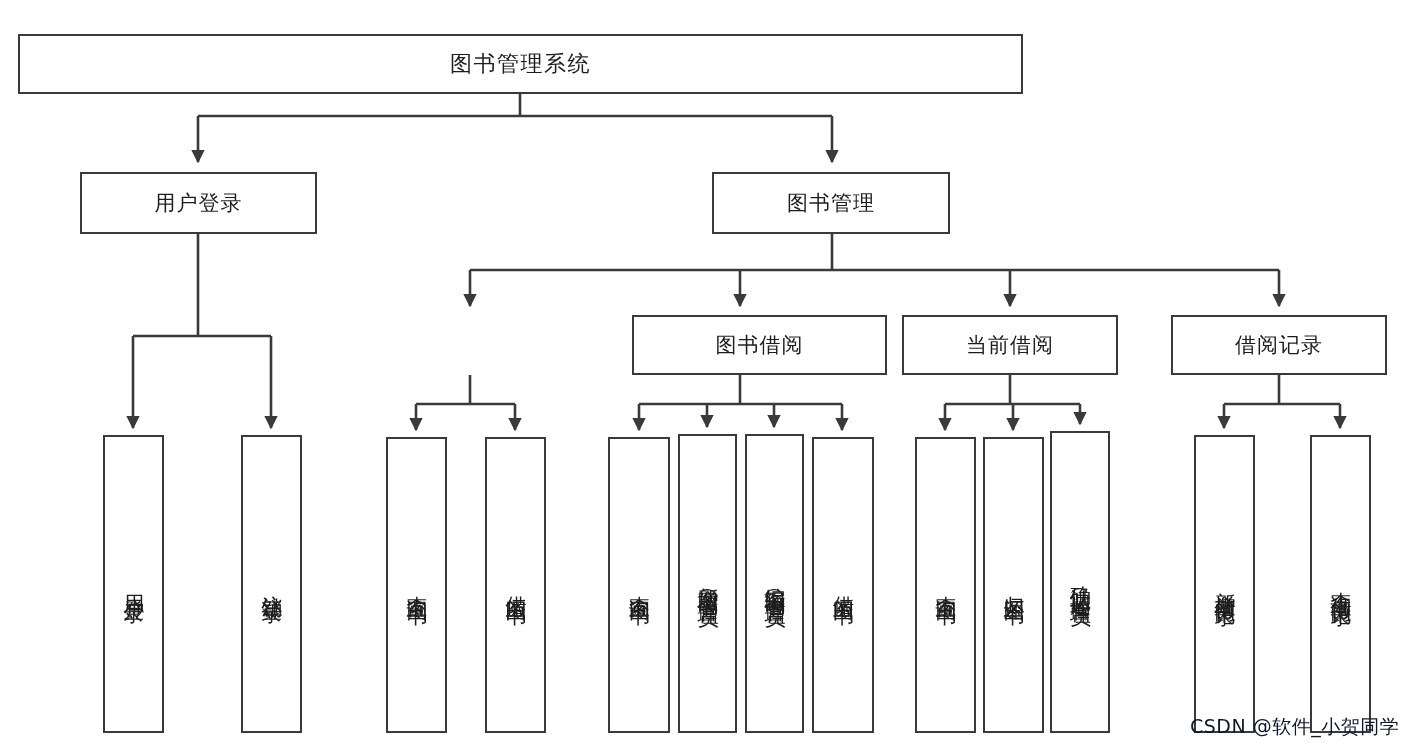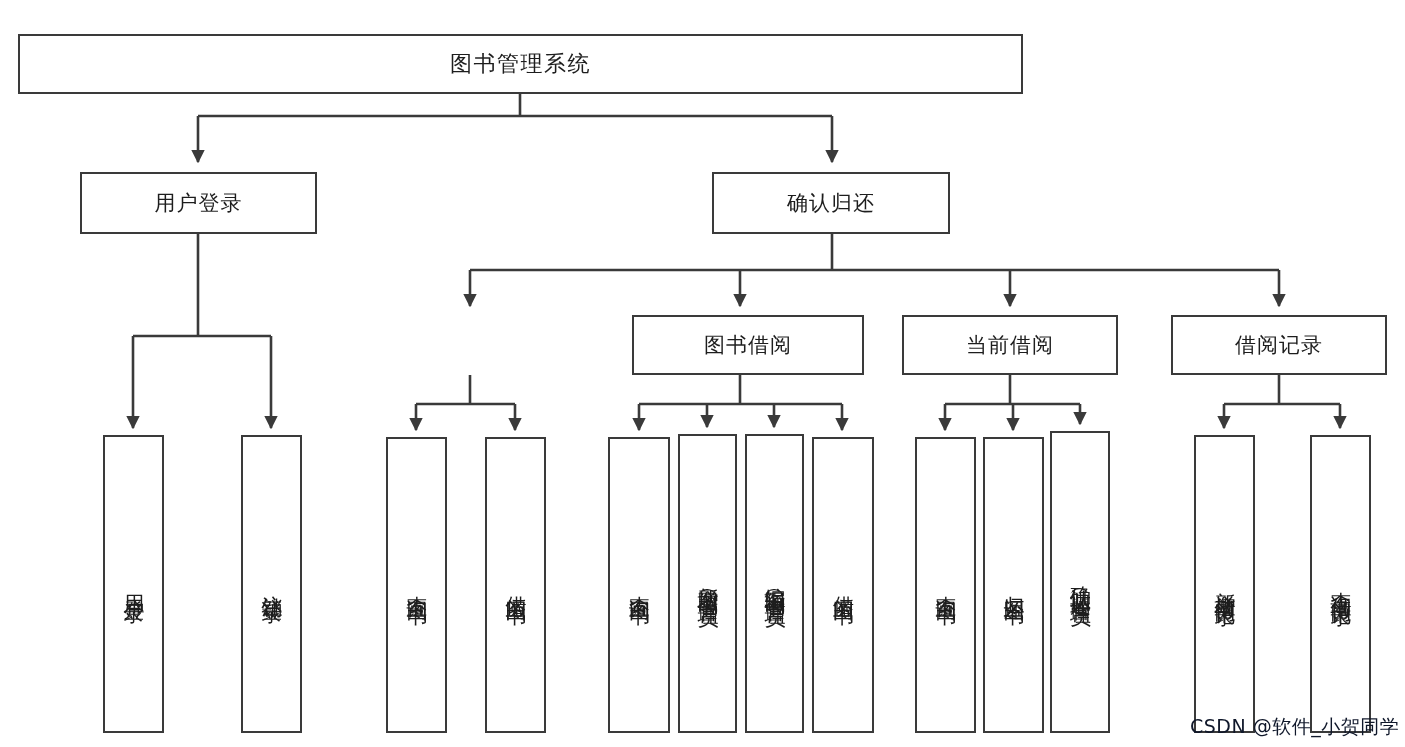--- a/index.html
+++ b/index.html
@@ -126,24 +126,24 @@
   </svg>
 
   <div class="node horiz root" style="left:18px;top:14px;width:1005px;height:60px;margin-top:20px;">
     <span class="label">图书管理系统</span>
   </div>
 
   <div class="node horiz" style="left:80px;top:172px;width:237px;height:62px;">
     <span class="label">用户登录</span>
   </div>
   <div class="node horiz" style="left:712px;top:172px;width:238px;height:62px;">
-    <span class="label">确认归还</span>
+    <span class="label">图书管理</span>
   </div>
 
-  <div class="node horiz" style="left:632px;top:315px;width:232px;height:60px;">
+  <div class="node horiz" style="left:632px;top:315px;width:255px;height:60px;">
     <span class="label">图书借阅</span>
   </div>
   <div class="node horiz" style="left:902px;top:315px;width:216px;height:60px;">
     <span class="label">当前借阅</span>
   </div>
   <div class="node horiz" style="left:1171px;top:315px;width:216px;height:60px;">
     <span class="label">借阅记录</span>
   </div>
 
   <div class="node vert" style="left:103px;top:435px;width:61px;height:298px;">

